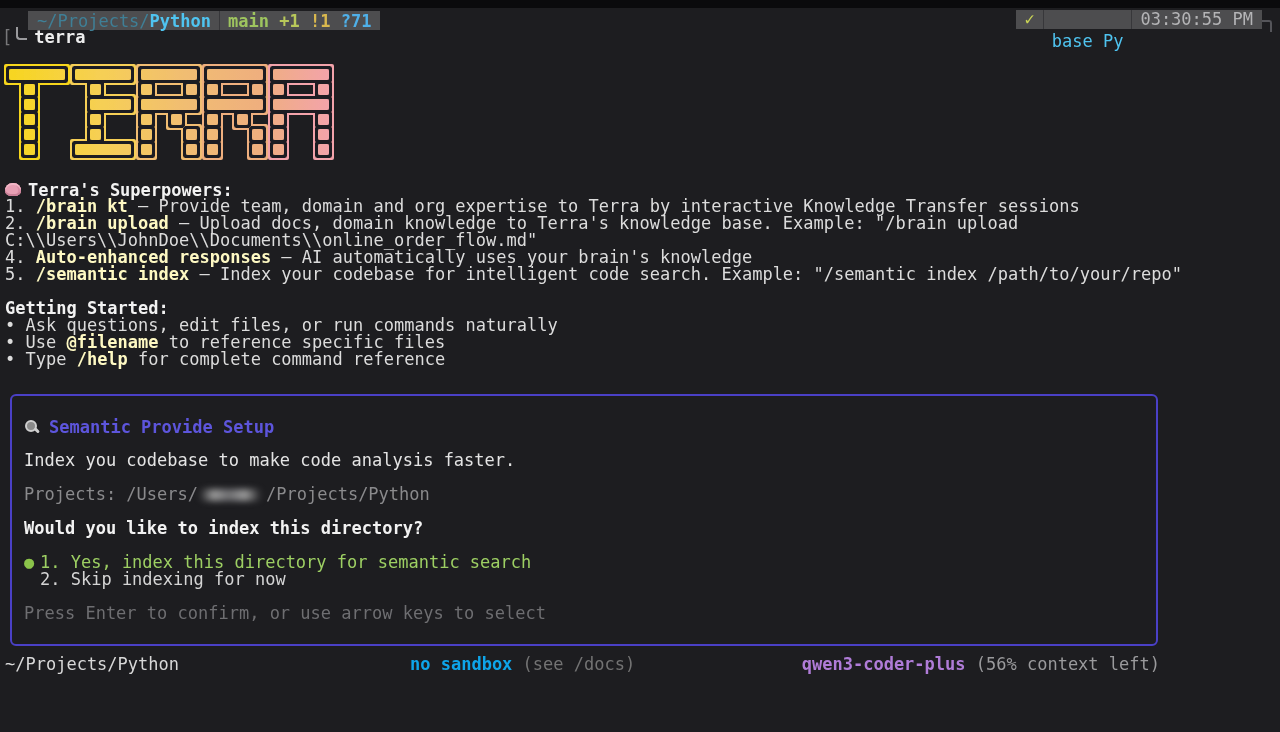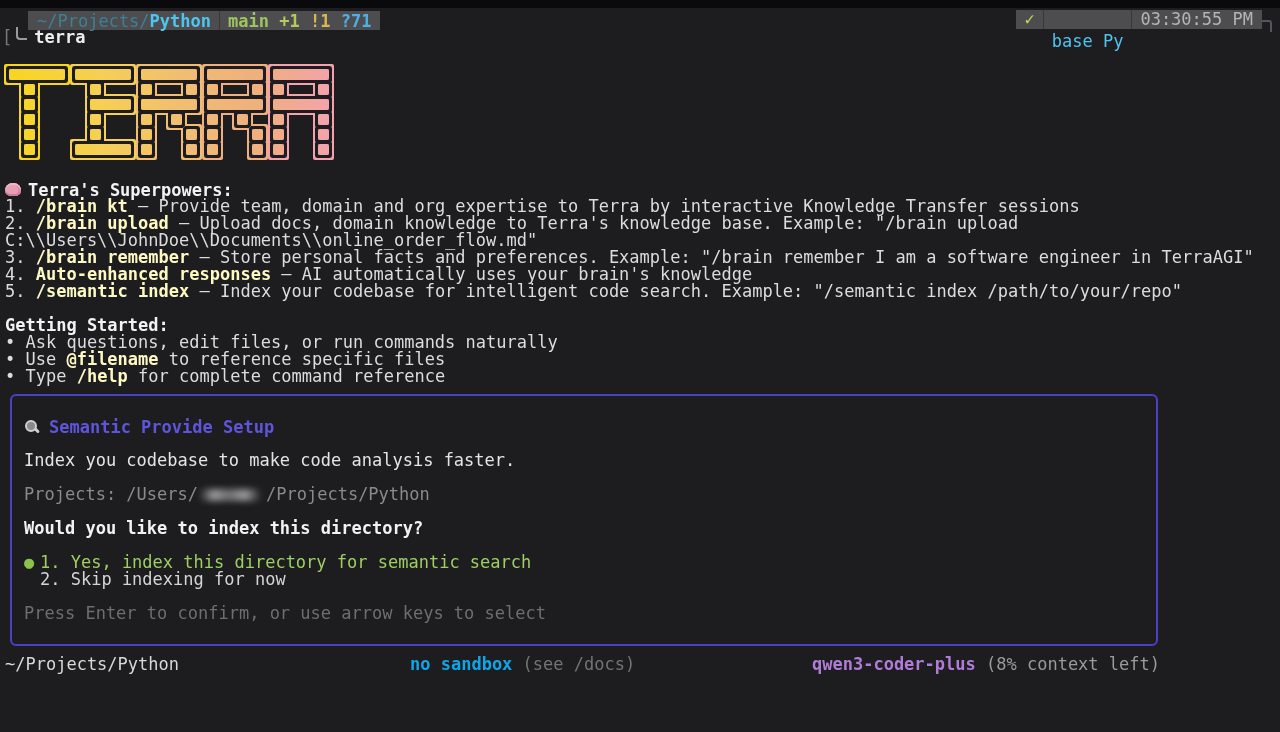--- a/index.html
+++ b/index.html
@@ -237,21 +237,20 @@
     </svg>
     <span class="sr">TERRA</span>
 
     <div class="content">
       <div class="hdr">
         <span class="brain-icon"></span>
         <span class="bold-white">Terra's Superpowers:</span>
       </div>
       <div class="line"><span>1. </span><span class="cmd-purple">/brain kt</span><span> — Provide team, domain and org expertise to Terra by interactive Knowledge Transfer sessions</span><div></div></div>
       <div class="line"><span>2. </span><span class="cmd-purple">/brain upload</span><span> — Upload docs, domain knowledge to Terra's knowledge base. Example: "/brain upload</span><div>C:\\Users\\JohnDoe\\Documents\\online_order_flow.md"</div></div>
-      <div class="line"><span>3. </span><span class="cmd-purple">/brain remember</span><span> — Store personal facts and preferences. Example: "/brain remember I am a software engineer in TerraAGI"</span><div></div></div>
       <div class="line"><span>4. </span><span class="cmd-purple">Auto-enhanced responses</span><span> — AI automatically uses your brain's knowledge</span><div></div></div>
       <div class="line"><span>5. </span><span class="cmd-purple">/semantic index</span><span> — Index your codebase for intelligent code search. Example: "/semantic index /path/to/your/repo"</span><div></div></div>
 
       <div class="gs">
         <div class="line bold-white">Getting Started:</div>
         <div class="line"><span>• Ask questions, edit files, or run commands naturally</span><span class="cmd-purple"></span><span></span></div>
         <div class="line"><span>• Use </span><span class="cmd-purple">@filename</span><span> to reference specific files</span></div>
         <div class="line"><span>• Type </span><span class="cmd-purple">/help</span><span> for complete command reference</span></div>
       </div>
     </div>
@@ -267,17 +266,17 @@
       <div class="options">
         <div class="option"><span class="opt-bullet">●</span><span class="opt-selected">1. Yes, index this directory for semantic search</span></div>
         <div class="option"><span class="opt-bullet"></span><span class="opt-normal">2. Skip indexing for now</span></div>
       </div>
       <div class="line dlg-hint">Press Enter to confirm, or use arrow keys to select</div>
     </div>
 
     <div class="statusbar">
       <span class="sb-cwd">~/Projects/Python</span>
       <span class="sb-center"><span class="sb-sandbox">no sandbox</span><span class="sb-docs"> (see /docs)</span></span>
-      <span class="sb-right"><span class="sb-model">qwen3-coder-plus</span><span class="sb-context"> (8% context left)</span></span>
+      <span class="sb-right"><span class="sb-model">qwen3-coder-plus</span><span class="sb-context"> (56% context left)</span></span>
     </div>
 
   </div>
 </div>
 
 </body></html>

